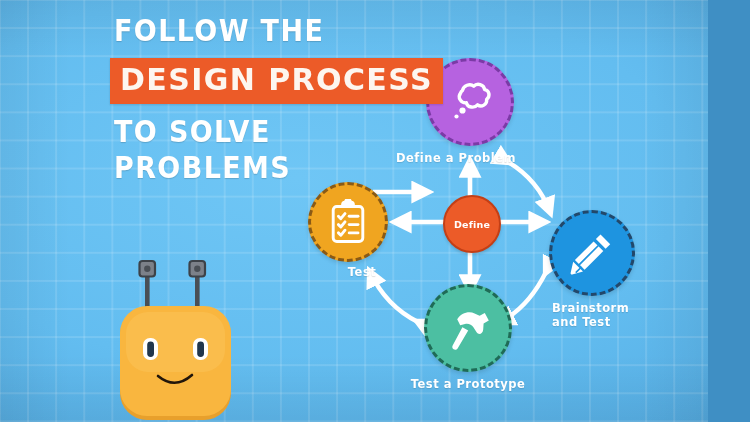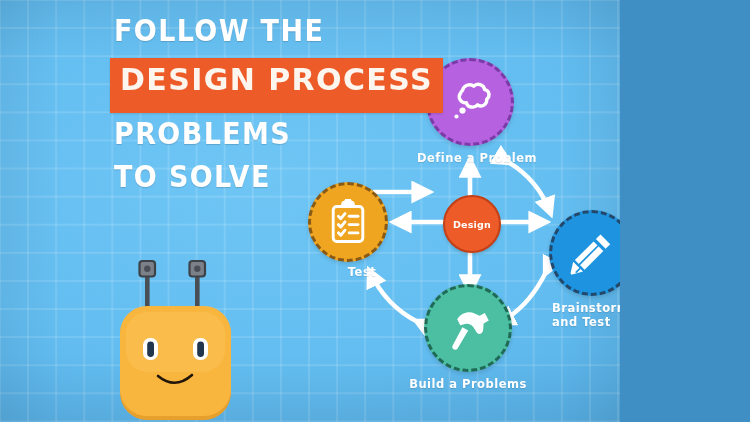--- a/index.html
+++ b/index.html
@@ -2,21 +2,21 @@
 <html><head>
 <meta charset="utf-8">
 <style>
   html, body {
     margin: 0;
     padding: 0;
     background: #3f8fc4;
   }
   #stage {
     position: relative;
-    width: 620px;
+    width: 708px;
     height: 422px;
     overflow: hidden;
     font-family: "DejaVu Sans", "Liberation Sans", sans-serif;
     background-color: #60bcf0;
     background-image:
       linear-gradient(to right, rgba(255,255,255,0.13) 1.5px, transparent 1.5px),
       linear-gradient(to bottom, rgba(255,255,255,0.13) 1.5px, transparent 1.5px),
       radial-gradient(ellipse 115% 95% at 42% 42%, #6fc6f5 0%, #63bdf0 48%, #4ea6df 100%);
     background-size: 28.1px 28.1px, 28.1px 28.1px, 100% 100%;
     background-position: -1px -1px, -1px -1px, 0 0;
@@ -54,21 +54,21 @@
   .title-line.l3 { margin: 13px 0 4px 2px; }
   .title-line.l4 { margin: 6px 0 0 2px; }
   .title-highlight {
     display: inline-block;
     background: #ec5b28;
     color: #fdf6ef;
     font-weight: bold;
     font-size: 30px;
     letter-spacing: 1.4px;
     text-transform: uppercase;
-    padding: 7px 10px 18px 10px;
+    padding: 7px 10px 9px 10px;
     margin-left: -2px;
     line-height: 1.0;
     white-space: nowrap;
     box-shadow: 0 1px 2px rgba(0,0,0,0.14);
   }
 
   
   .diagram {
     position: absolute;
     left: 300px;
@@ -130,22 +130,22 @@
   }
 </style>
 </head>
 <body>
 
 <div id="stage">
 
   <div class="title-block">
     <div class="title-line l1">Follow the</div>
     <div class="title-highlight">Design Process</div>
+    <div class="title-line l3">to Solve</div>
     <div class="title-line l4">Problems</div>
-    <div class="title-line l3">to Solve</div>
   </div>
 
   <div class="diagram">
 
     <svg width="420" height="360" style="position:absolute;left:0;top:0;">
       <defs>
         <marker id="ah" markerWidth="5" markerHeight="5" refX="3.4" refY="2.5" orient="auto">
           <path d="M0,0 L5,2.5 L0,5 Z" fill="#ffffff"></path>
         </marker>
       </defs>
@@ -179,21 +179,21 @@
             <path d="M16.5,10.5 C17.5,5.5 24,3 27.8,6.2 C31,2.6 38,4.2 38.6,9.6
                      C43.4,10.2 44.6,16.6 40.6,19.4 C41.6,24.4 35.4,27.8 31.6,24.8
                      C28.6,28.6 21.4,27.6 20.4,22.8 C15.2,23.4 11.2,17.6 14.4,13.4
                      C14.8,12.2 15.6,11 16.5,10.5 Z"></path>
           </g>
           <circle cx="16.5" cy="30.5" r="3.1" fill="#ffffff"></circle>
           <circle cx="10.5" cy="36.5" r="2.1" fill="#ffffff"></circle>
         </svg>
       </span>
     </div>
-    <div class="node-label" style="left:99px; top:112px; width:156px;">Define a Problem</div>
+    <div class="node-label" style="left:78px; top:112px; width:156px;">Define a Problem</div>
 
     <div class="node" style="left:249px; top:170px; width:86px; height:86px; background:#1e94e0; border:3.5px dashed #22486b;">
       <span>
         <svg width="46" height="46" viewBox="0 0 46 46">
           <g fill="#ffffff">
             <path d="M31.5,4.5 L41.2,14.2 L36.6,18.8 L26.9,9.1 Z"></path>
             <path d="M24.6,11.4 L34.3,21.1 L15.6,39.8 L5.9,30.1 Z"></path>
             <path d="M4.2,31.8 L14,41.5 L3.2,44.4 C2.2,44.7 1.4,43.9 1.6,42.9 Z"></path>
           </g>
           <g stroke="#1e94e0" stroke-width="1.7" stroke-linecap="round">
@@ -213,21 +213,21 @@
             <path d="M13.2,14.2 C16.8,8.4 24.6,5.6 30.6,8.4 L35.6,10.8
                      L40.8,8.0 L44.8,15.6 L39.6,18.4 L39.2,24.4
                      C38.8,28.8 34.8,30.4 32.6,27.2 L29.4,22.2
                      C27.6,19.4 24.2,18.2 21.0,19.0 L16.2,20.2 Z"></path>
             <path d="M18.4,22.2 L24.2,25.6 L13.6,43.4 C12.8,44.8 10.9,45.2 9.6,44.3
                      C8.2,43.4 7.9,41.5 8.8,40.2 Z"></path>
           </g>
         </svg>
       </span>
     </div>
-    <div class="node-label" style="left:88px; top:338px; width:160px;">Build a Problems</div>
+    <div class="node-label" style="left:88px; top:338px; width:160px;">Test a Prototype</div>
 
     <div class="node" style="left:8px; top:142px; width:80px; height:80px; background:#f0a520; border:3.5px dashed #8a5a15;">
       <span>
         <svg width="40" height="46" viewBox="0 0 40 46">
           <g fill="none" stroke="#ffffff" stroke-width="2.9" stroke-linejoin="round" stroke-linecap="round">
             <rect x="5.2" y="7.5" width="29.6" height="35" rx="3.6"></rect>
             <path d="M14.6,7.5 L14.6,5.6 C14.6,4.2 15.6,3.2 17,3.2
                      L23,3.2 C24.4,3.2 25.4,4.2 25.4,5.6 L25.4,7.5 Z" fill="#ffffff"></path>
             <circle cx="20" cy="3.0" r="2.4" fill="#ffffff"></circle>
             <polyline points="10.4,17.3 12.8,19.7 17.0,14.6"></polyline>
@@ -236,21 +236,21 @@
             <line x1="21.2" y1="25.6" x2="30.0" y2="25.6"></line>
             <polyline points="10.4,33.9 12.8,36.3 17.0,31.2"></polyline>
             <line x1="21.2" y1="33.9" x2="30.0" y2="33.9"></line>
           </g>
         </svg>
       </span>
     </div>
     <div class="node-label" style="left:26px; top:226px; width:72px;">Test</div>
 
     <div class="iterate-node" style="left:143px; top:155px; width:54px; height:54px;">
-      <span class="iterate-label">Design</span>
+      <span class="iterate-label">Define</span>
     </div>
   </div>
 
   <div class="robot">
     <svg width="170" height="164" viewBox="0 0 170 164">
 
       <g>
         <rect x="37" y="12" width="4.6" height="44" fill="#4a4f55"></rect>
         <rect x="31.5" y="3" width="15.5" height="15.5" rx="3" fill="#7c8189" stroke="#3d4248" stroke-width="2.2"></rect>
         <circle cx="39.3" cy="10.7" r="3.2" fill="#4a4f55"></circle>

